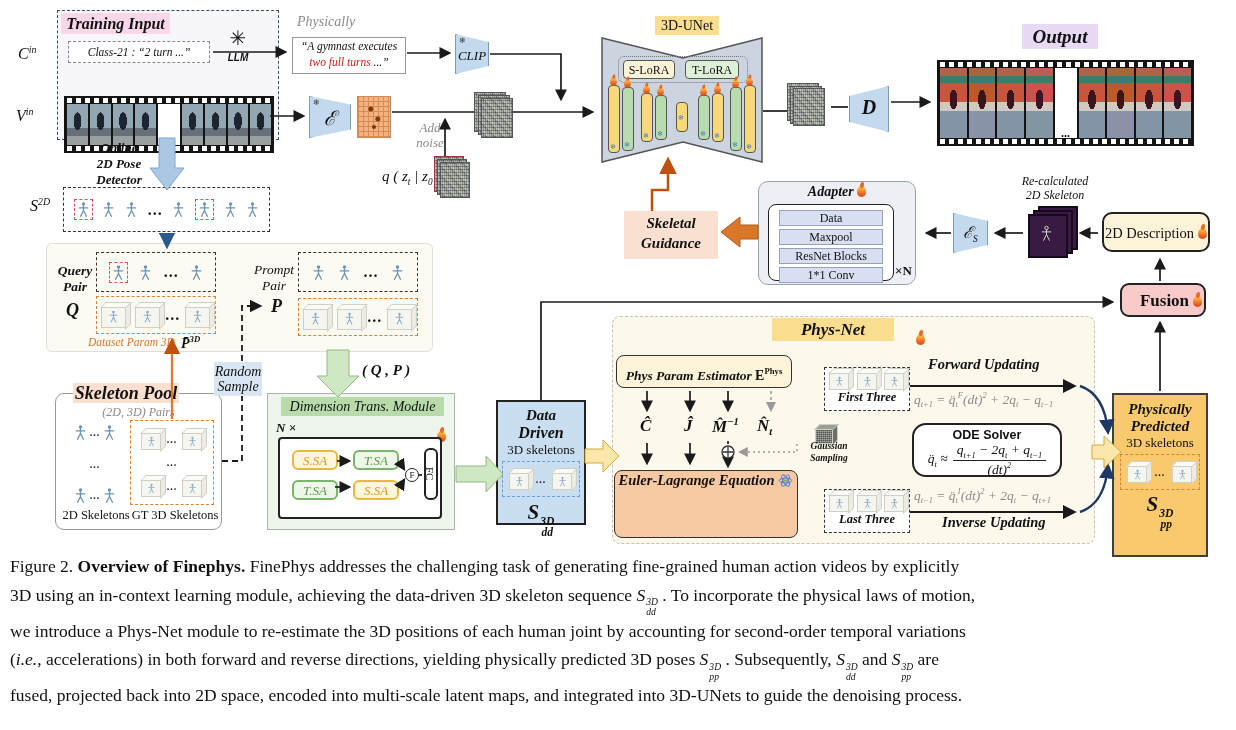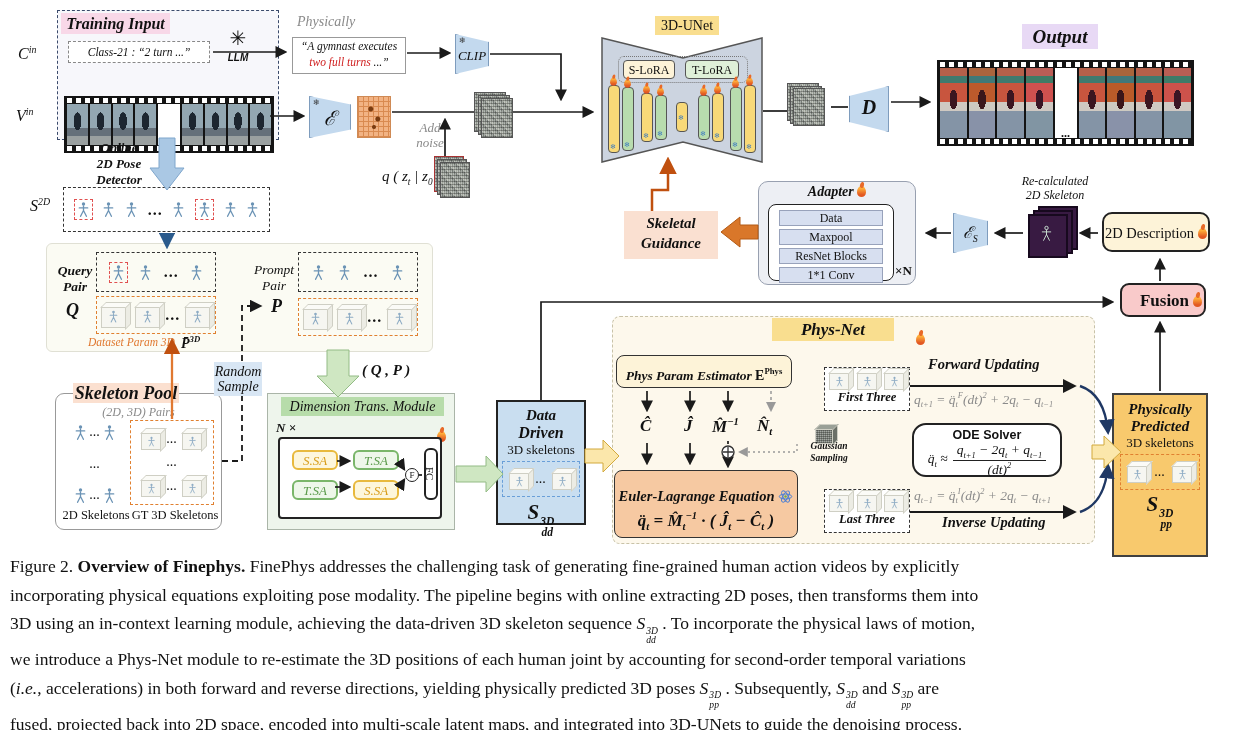--- a/index.html
+++ b/index.html
@@ -453,32 +453,31 @@
     <span class="b" style="font-size:14px;">E<sup>Phys</sup></span>
   </div>
   <div class="abs i b" style="left:640px;top:416px;font-size:17px;">Ĉ</div>
   <div class="abs i b" style="left:684px;top:416px;font-size:17px;">Ĵ</div>
   <div class="abs i b" style="left:712px;top:416px;font-size:17px;">M̂<sup>−1</sup></div>
   <div class="abs i b" style="left:757px;top:416px;font-size:17px;">N̂<sub>t</sub></div>
   <span class="cube sm ncube abs" style="left:786px;top:424px;"></span>
   <div class="abs bi c" style="left:798px;top:440px;width:62px;font-size:9.5px;line-height:12px;">Gaussian<br>Sampling</div>
 
   <div class="abs c" style="left:614px;top:470px;width:184px;height:68px;background:#f6c9a2;border:1.6px solid #333;border-radius:8px;">
-    <div style="margin-top:16px;">
+    <div style="margin-top:0;">
       <span class="bi" style="font-size:14.5px;">Euler-Lagrange Equation</span>
       <svg width="15" height="15" viewBox="0 0 24 24" style="vertical-align:-3px;">
         <g fill="none" stroke="#4a7fd4" stroke-width="1.6">
           <ellipse cx="12" cy="12" rx="10" ry="4"></ellipse>
           <ellipse cx="12" cy="12" rx="10" ry="4" transform="rotate(60 12 12)"></ellipse>
           <ellipse cx="12" cy="12" rx="10" ry="4" transform="rotate(120 12 12)"></ellipse>
         </g>
           <circle cx="12" cy="12" r="2" fill="#6aa84f"></circle>
       </svg>
     </div>
-    <div class="i b" style="font-size:17px;margin-top:5px;">q̈<sub>t</sub> = M̂<sub>t</sub><sup>−1</sup> · ( Ĵ<sub>t</sub> − Ĉ<sub>t</sub> )</div>
   </div>
 
   <div class="abs dashk c" style="left:824px;top:367px;width:86px;height:44px;background:#fff;">
     <div style="display:flex;justify-content:space-evenly;">
       <span class="cube sm">
           <svg class="sk" viewBox="0 0 20 26">
             <circle cx="10" cy="4.5" r="2.6"></circle>
             <path d="M10 7.5v7M3.5 10.5h13M10 14.5l-4.5 9M10 14.5l4.5 9"></path>
           </svg>
         </span>
@@ -662,21 +661,20 @@
     <polygon points="327,350 349,350 349,376 359,376 338,397 317,376 327,376" fill="#cfe7c2" stroke="#93bb85"></polygon>
     <polygon points="456,466 486,466 486,456 503,474 486,492 486,482 456,482" fill="#cfe7c2" stroke="#93bb85"></polygon>
     <polygon points="585,449 603,449 603,440 619,456 603,472 603,463 585,463" fill="#fbe7ab" stroke="#d2a93c"></polygon>
     <polygon points="1092,445 1104,445 1104,436 1121,452 1104,468 1104,459 1092,459" fill="#fbe7ab" stroke="#d2a93c"></polygon>
     <polygon points="758,225 758,239 740,239 740,247 721,232 740,217 740,225" fill="#d9772a" stroke="#b35a14"></polygon>
   </svg>
 
   
   <div class="abs caption" style="left:10px;top:552px;width:1220px;">
     <div>Figure 2. <b>Overview of Finephys.</b> FinePhys addresses the challenging task of generating fine-grained human action videos by explicitly</div>
-    <div>incorporating physical equations exploiting pose modality. The pipeline begins with online extracting 2D poses, then transforms them into</div>
     <div>3D using an in-context learning module, achieving the data-driven 3D skeleton sequence <i>S</i><span class="ss">
           <span>3D</span>
           <span>dd</span>
         </span> . To incorporate the physical laws of motion,</div>
     <div>we introduce a Phys-Net module to re-estimate the 3D positions of each human joint by accounting for second-order temporal variations</div>
     <div>(<i>i.e.</i>, accelerations) in both forward and reverse directions, yielding physically predicted 3D poses <i>S</i><span class="ss">
           <span>3D</span>
           <span>pp</span>
         </span> . Subsequently, <i>S</i><span class="ss">
           <span>3D</span>

